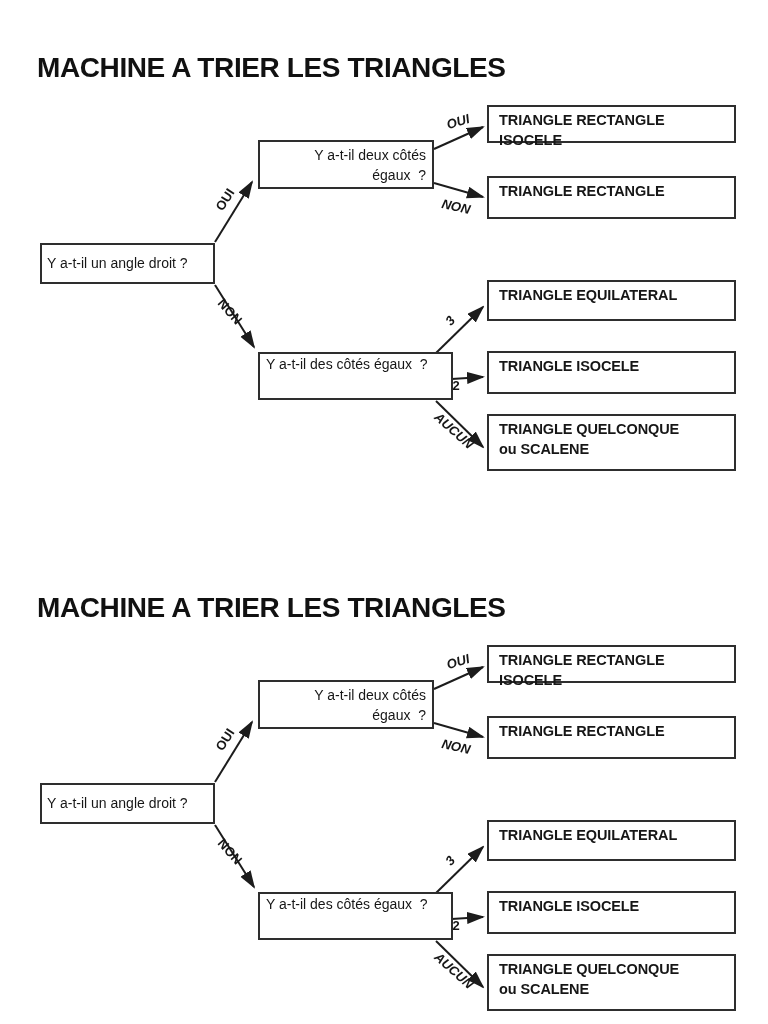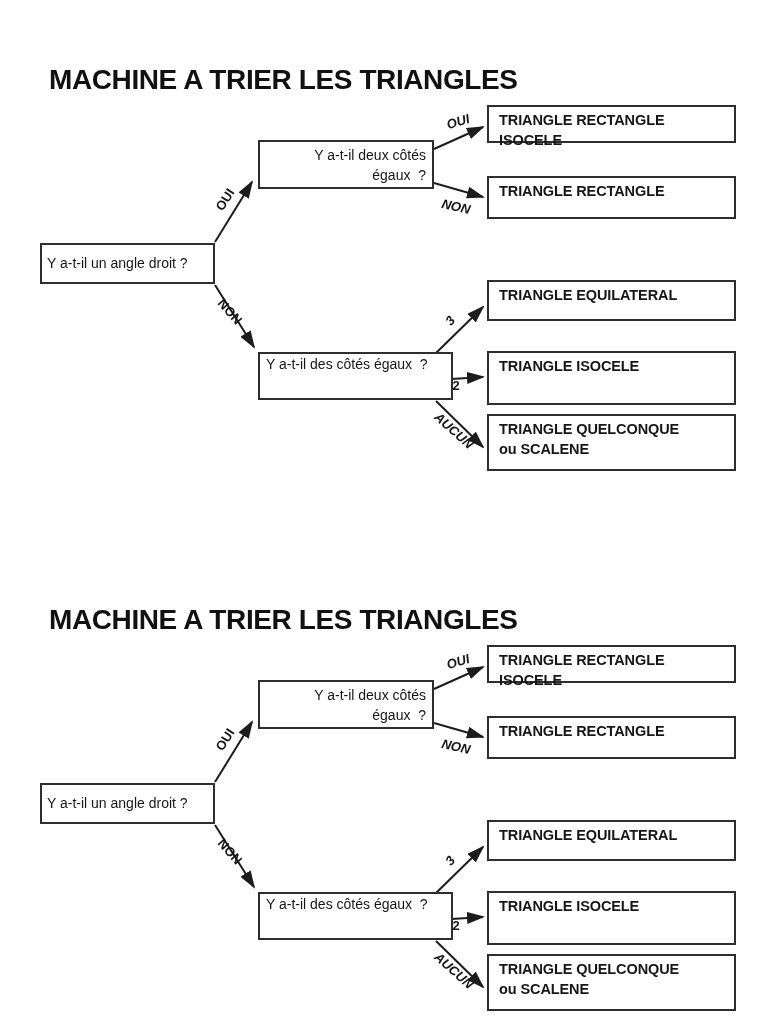--- a/index.html
+++ b/index.html
@@ -5,37 +5,37 @@
   html,body{margin:0;padding:0;}
   body{
     width:768px;height:1024px;background:#ffffff;position:relative;overflow:hidden;
     font-family:"Liberation Sans", sans-serif;color:#161616;
   }
   .diagram{position:absolute;left:0;width:768px;}
   #d1{top:0;height:545px;}
   #d2{top:540px;height:484px;}
   .wires{position:absolute;left:0;top:0;}
   .title{
-    position:absolute;margin:12px;left:37px;top:52px;
+    position:absolute;margin:0;left:37px;top:52px;
     font-size:28px;font-weight:bold;letter-spacing:-0.4px;color:#111;
     white-space:nowrap;
   }
   .box{
     position:absolute;box-sizing:border-box;background:#fff;
     border:2px solid #2e2e2e;white-space:pre-wrap;
   }
   .q{font-size:14px;line-height:1.45;}
   .leaf{font-size:14.5px;font-weight:bold;line-height:1.4;padding:3px 10px;letter-spacing:-0.1px;}
   .root{left:40px;top:243px;width:175px;height:41px;display:flex;align-items:center;padding:0 5px;}
   .n2{left:258px;top:140px;width:176px;height:49px;padding:3px 6px;text-align:right;}
   .n3{left:258px;top:352px;width:195px;height:48px;padding:0 6px;}
   .l1{left:487px;top:105px;width:249px;height:38px;}
   .l2{left:487px;top:176px;width:249px;height:43px;}
   .l3{left:487px;top:280px;width:249px;height:41px;}
-  .l4{left:487px;top:351px;width:249px;height:54px;}
+  .l4{left:487px;top:351px;width:249px;height:43px;}
   .l5{left:487px;top:414px;width:249px;height:57px;}
   .elabel{position:absolute;font-size:13px;font-weight:bold;color:#161616;text-align:center;}
   .it{font-style:italic;}
   .e1{left:202px;top:192px;width:46px;transform:rotate(-57deg);}
   .e2{left:206px;top:304px;width:48px;transform:rotate(49deg);}
   .e3{left:438px;top:114px;width:40px;transform:rotate(-17deg);}
   .e4{left:434px;top:199px;width:44px;transform:rotate(13deg);}
   .e5{left:443px;top:313px;width:14px;transform:rotate(-48deg);}
   .e6{left:449px;top:378px;width:14px;}
   .e7{left:426px;top:423px;width:56px;transform:rotate(42deg);}

